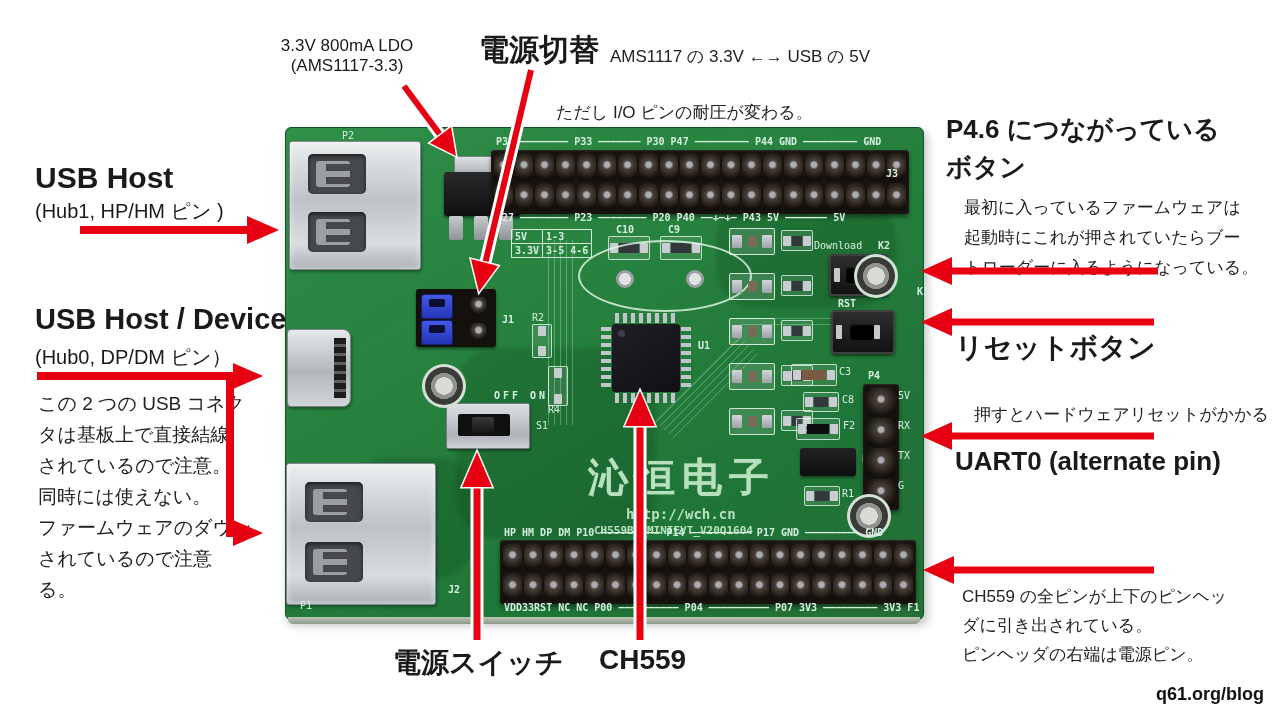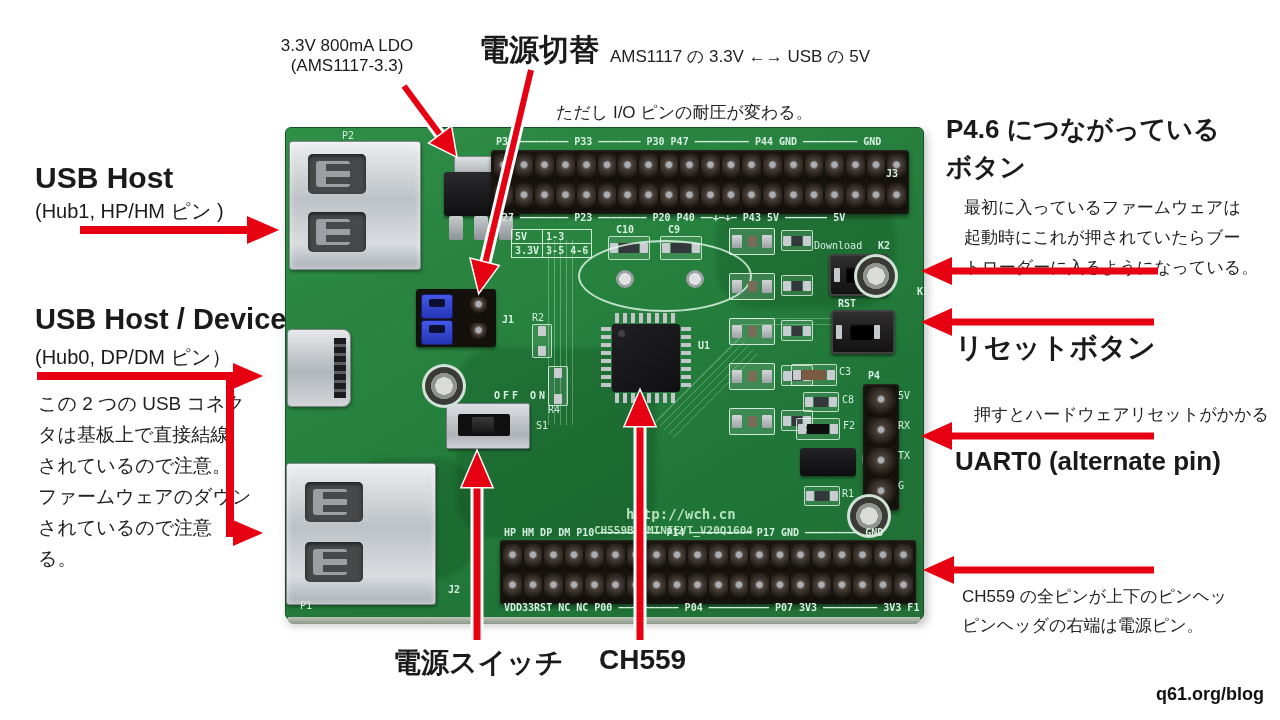--- a/index.html
+++ b/index.html
@@ -335,20 +335,21 @@
       </div>
     <div class="abs silk" style="left:612px;top:262px;">5V</div>
     <div class="abs silk" style="left:612px;top:292px;">RX</div>
     <div class="abs silk" style="left:612px;top:322px;">TX</div>
     <div class="abs silk" style="left:612px;top:352px;">G</div>
 
     <div class="abs hole" style="left:568px;top:126px;width:38px;height:38px;"></div>
     <div class="abs hole" style="left:136px;top:236px;width:38px;height:38px;"></div>
     <div class="abs hole" style="left:561px;top:366px;width:38px;height:38px;"></div>
 
+    <div class="abs logo-cn" style="left:302px;top:322px;">沁恒电子</div>
     <div class="abs logo-sub" style="left:340px;top:378px;font-size:14px;">http://wch.cn</div>
     <div class="abs logo-sub" style="left:308px;top:396px;font-size:11px;">CH559BL_MINIEVT_V20Q1604</div>
 
     <div class="abs silk silk-b" style="left:218px;top:399px;width:408px;">HP HM DP DM P10 —————————— P14 —————————— P17 GND ————————— GND</div>
     <div class="abs pinhdr" style="left:214px;top:412px;width:410px;height:58px;grid-template-columns:repeat(20,1fr);grid-template-rows:1fr 1fr;">
         <span class="pin"></span>
         <span class="pin"></span>
         <span class="pin"></span>
         <span class="pin"></span>
         <span class="pin"></span>
@@ -408,20 +409,21 @@
 
   <div class="abs z5 ann-title" style="left:35px;top:161px;font-size:30px;">USB Host</div>
   <div class="abs z5 ann-sub" style="left:35px;top:198px;">(Hub1, HP/HM ピン )</div>
 
   <div class="abs z5 ann-title" style="left:35px;top:303px;">USB Host / Device</div>
   <div class="abs z5 ann-sub" style="left:35px;top:344px;">(Hub0, DP/DM ピン）</div>
   <div class="abs z5 ann-note-lg" style="left:38px;top:388px;">
     <div>この 2 つの USB コネク</div>
     <div>タは基板上で直接結線</div>
     <div>されているので注意。</div>
+    <div>同時には使えない。</div>
     <div>ファームウェアのダウン</div>
     <div>されているので注意</div>
     <div>る。</div>
   </div>
 
   <div class="abs z5 ann-title-sm" style="left:946px;top:110px;line-height:38px;">
     <div>P4.6 につながっている</div>
     <div>ボタン</div>
   </div>
   <div class="abs z5 ann-note" style="left:964px;top:193px;">
@@ -430,20 +432,21 @@
     <div>トローダーに入るようになっている。</div>
   </div>
 
   <div class="abs z5 ann-title-sm" style="left:955px;top:329px;font-size:28px;">リセットボタン</div>
   <div class="abs z5 ann-note" style="left:974px;top:366px;margin-top:34px;">押すとハードウェアリセットがかかる</div>
 
   <div class="abs z5 ann-title-sm" style="left:955px;top:446px;">UART0 (alternate pin)</div>
 
   <div class="abs z5 ann-note" style="left:962px;top:582px;line-height:29px;">
     <div>CH559 の全ピンが上下のピンヘッ</div>
+    <div>ダに引き出されている。</div>
     <div>ピンヘッダの右端は電源ピン。</div>
   </div>
 
   <div class="abs z5 ann-title-sm" style="left:393px;top:644px;font-size:28px;">電源スイッチ</div>
   <div class="abs z5 ann-title-sm" style="left:599px;top:644px;font-size:28px;">CH559</div>
 
   <div class="abs z5 credit" style="right:16px;top:684px;">q61.org/blog</div>
 
   <svg class="overlay" width="1280" height="720" viewBox="0 0 1280 720">
 

